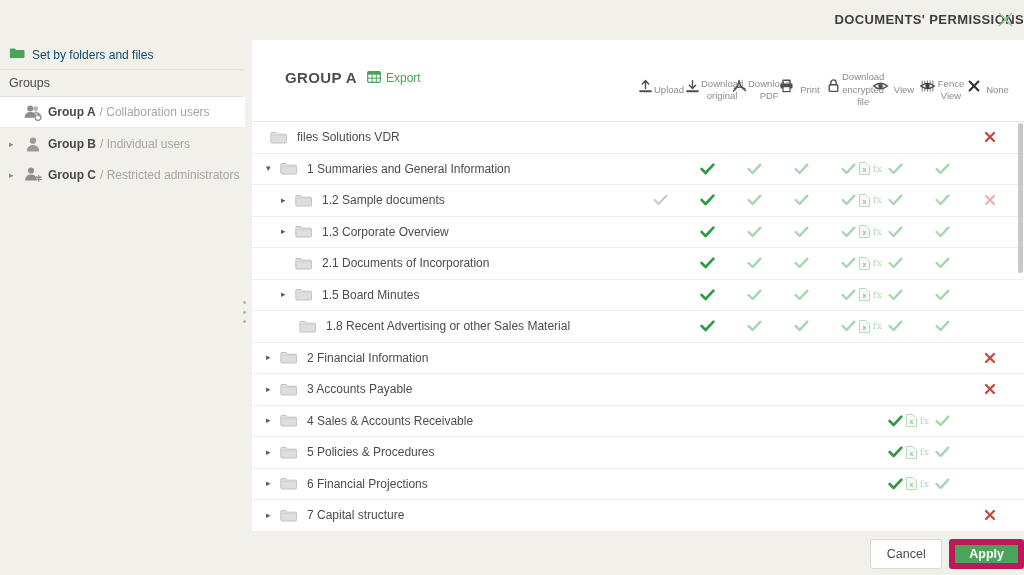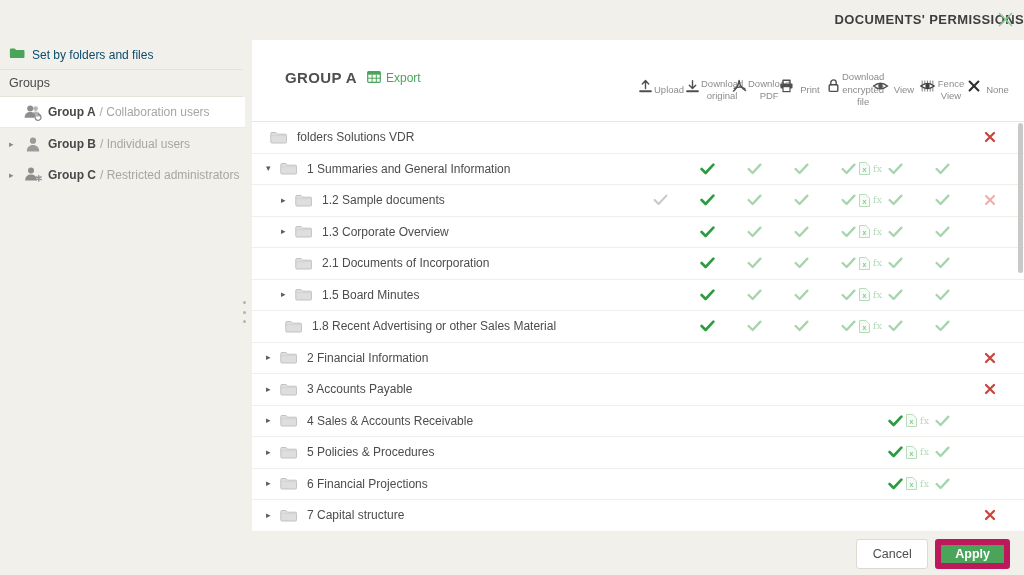--- a/index.html
+++ b/index.html
@@ -46,21 +46,21 @@
   .fx{font-family:"DejaVu Serif",serif;font-size:10px;color:#b6dcbb;line-height:1}
   .mk path{fill:none;stroke-linecap:round;stroke-linejoin:round}
   .mk.b path{stroke:#2d9c41;stroke-width:2.6}
   .mk.l path{stroke:#a5d5ab;stroke-width:2.3}
   .mk.g path{stroke:#c6cac6;stroke-width:2.1}
   .xm path{fill:none;stroke-linecap:round}
   .xm.xr path{stroke:#c9463d;stroke-width:2.3}
   .xm.xl path{stroke:#eeaca6;stroke-width:2}
   .scroll-thumb{position:absolute;right:1px;top:83px;width:5px;height:150px;background:#c9c9c7;border-radius:3px;cursor:pointer}
   
-  .footer{position:absolute;left:0;right:0;bottom:0;height:43px;background:#f1f0eb;display:flex;justify-content:flex-end;align-items:center;gap:7px;padding-right:14px;box-sizing:border-box}
+  .footer{position:absolute;left:0;right:0;bottom:0;height:43px;background:#f1f0eb;display:flex;justify-content:flex-end;align-items:center;gap:7px;box-sizing:border-box}
   .btn{height:30px;min-width:72px;border-radius:3px;font-size:12.5px;font-family:inherit;cursor:pointer;padding:0 14px}
   .btn.cancel{background:#ffffff;border:1px solid #dbd9d2;color:#4c4c4c}
   .btn.apply{background:#4aa45a;border:6px solid #be185d;color:#ffffff;font-weight:bold}
 </style>
 </head>
 <body>
 
 <div class="titlebar">
   <div class="title">DOCUMENTS' PERMISSIONS</div>
   <span class="close-x">
@@ -206,21 +206,21 @@
   <div class="rows" id="rows">
       <div class="row">
        <span class="name-cell" style="padding-left:18px">
 
          <span class="fold">
             <svg width="17" height="13" viewBox="0 0 17 13">
               <path d="M0.8 2.6 q0-1.1 1.1-1.1 h4.1 l1.5 1.7 h8 q1.1 0 1.1 1.1 v6.6 q0 1.1-1.1 1.1 H1.9 q-1.1 0-1.1-1.1 z" fill="#dedede" stroke="#c2c2c2" stroke-width="1"></path>
               <path d="M0.9 4.7 H16.1" stroke="#cfcfcf" stroke-width="0.8" fill="none"></path>
             </svg>
           </span>
-         <span class="row-label">folders Solutions VDR</span>
+         <span class="row-label">files Solutions VDR</span>
        </span>
         <span class="perm-cell"></span>
         <span class="perm-cell"></span>
         <span class="perm-cell"></span>
         <span class="perm-cell"></span>
         <span class="perm-cell"></span>
         <span class="perm-cell"></span>
         <span class="perm-cell"></span>
         <span class="perm-cell">
           <svg class="xm xr" width="12" height="12" viewBox="0 0 12 12">
@@ -485,21 +485,21 @@
           </svg>
         </span>
         <span class="perm-cell">
           <svg class="mk l" width="15" height="12" viewBox="0 0 15 12">
             <path d="M1.6 6 L5.6 10 L13.4 1.6"></path>
           </svg>
         </span>
         <span class="perm-cell"></span>
      </div>
       <div class="row">
-       <span class="name-cell" style="padding-left:19px">
+       <span class="name-cell" style="padding-left:33px">
          <span class="chev"></span>
          <span class="fold">
             <svg width="17" height="13" viewBox="0 0 17 13">
               <path d="M0.8 2.6 q0-1.1 1.1-1.1 h4.1 l1.5 1.7 h8 q1.1 0 1.1 1.1 v6.6 q0 1.1-1.1 1.1 H1.9 q-1.1 0-1.1-1.1 z" fill="#dedede" stroke="#c2c2c2" stroke-width="1"></path>
               <path d="M0.9 4.7 H16.1" stroke="#cfcfcf" stroke-width="0.8" fill="none"></path>
             </svg>
           </span>
          <span class="row-label">1.8 Recent Advertising or other Sales Material</span>
        </span>
         <span class="perm-cell"></span>

